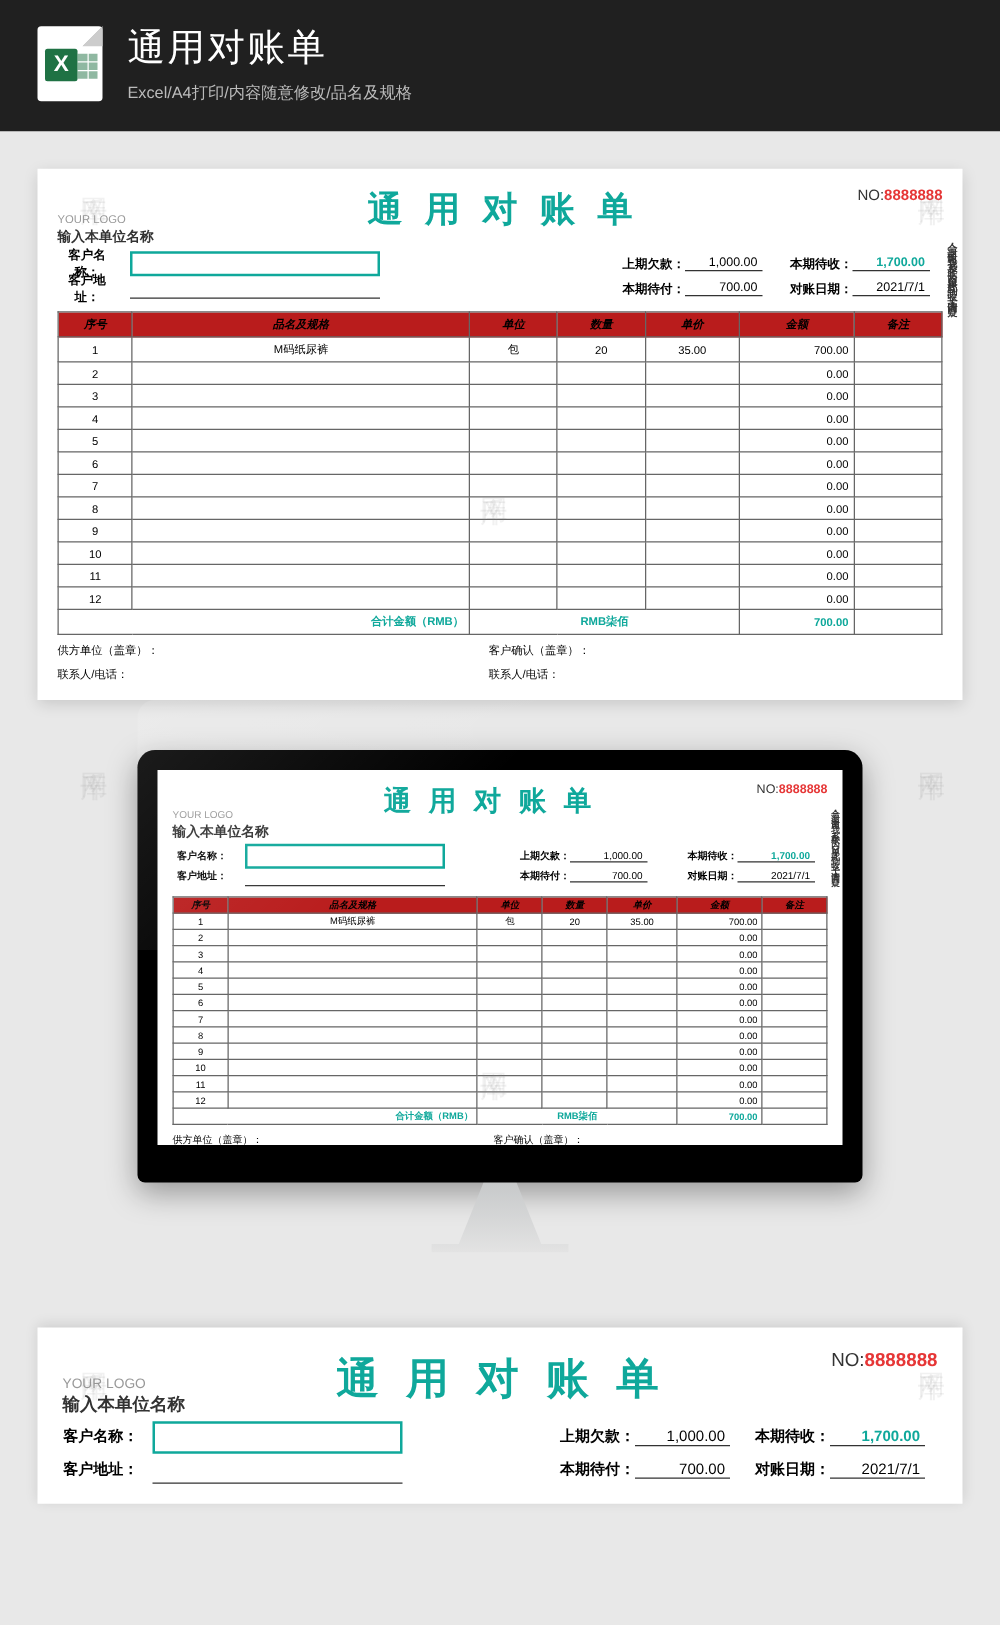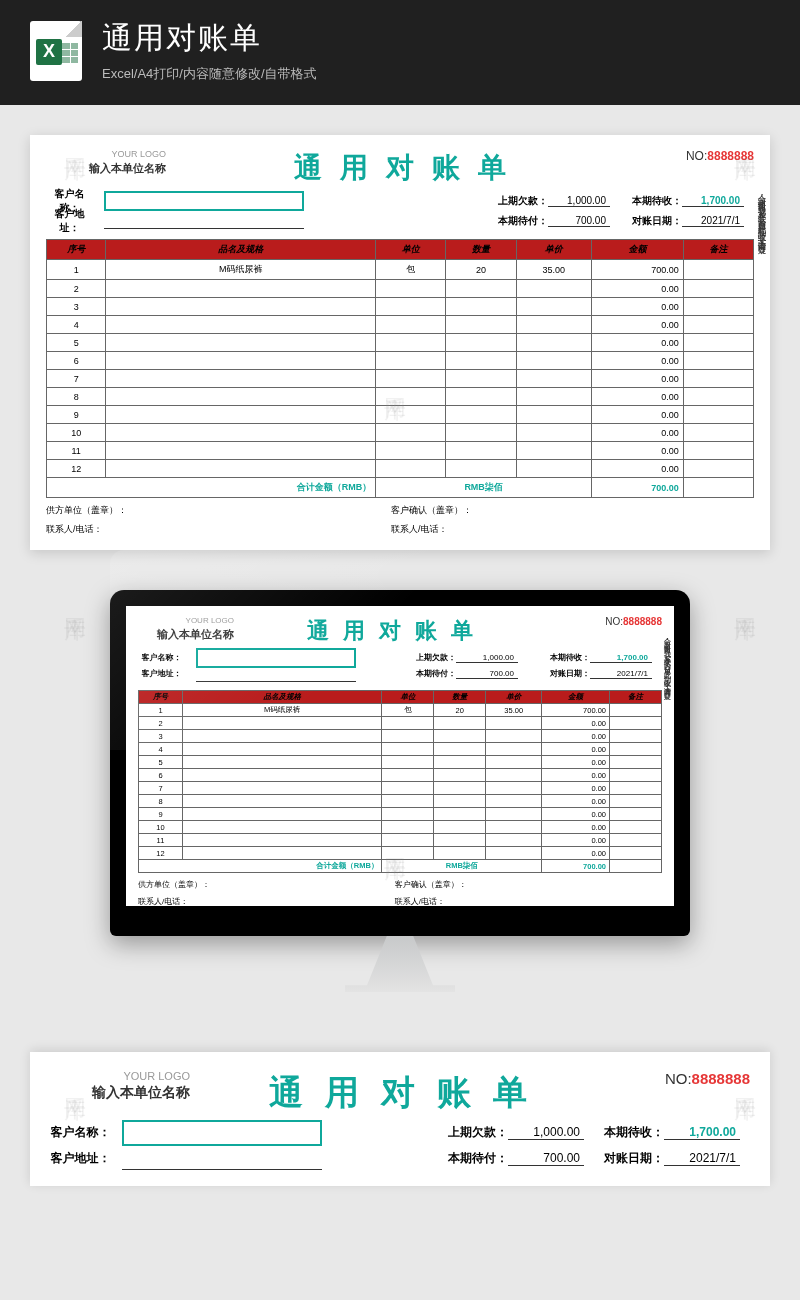--- a/index.html
+++ b/index.html
@@ -86,22 +86,23 @@
     }
     
     
     .sheet-header {
       display: flex;
       align-items: flex-start;
       margin-bottom: 4px;
     }
     .logo-block {
       width: 120px;
-      text-align: right;
+      text-align: left;
       font-size: 9px;
+      margin-top: 21px;
     }
     .logo-block .logo-text { color: #999; margin-bottom: 2px; }
     .logo-block .unit-name { font-weight: bold; color: #333; font-size: 11px; }
     .sheet-title {
       flex: 1;
       text-align: center;
       color: #0fa89b;
       font-size: 28px;
       font-weight: bold;
       letter-spacing: 18px;
@@ -276,21 +277,21 @@
         <span></span>
         <span></span>
         <span></span>
         <span></span>
         <span></span>
         <span></span>
       </div>
   </div>
   <div class="header-text">
     <h1>通用对账单</h1>
-    <p>Excel/A4打印/内容随意修改/自带格式</p>
+    <p>Excel/A4打印/内容随意修改/品名及规格</p>
   </div>
 </div>
 
 <div class="preview-card">
   <div>
   <div class="sheet-header">
     <div class="logo-block">
       <div class="logo-text">YOUR LOGO</div>
       <div class="unit-name">输入本单位名称</div>
     </div>

